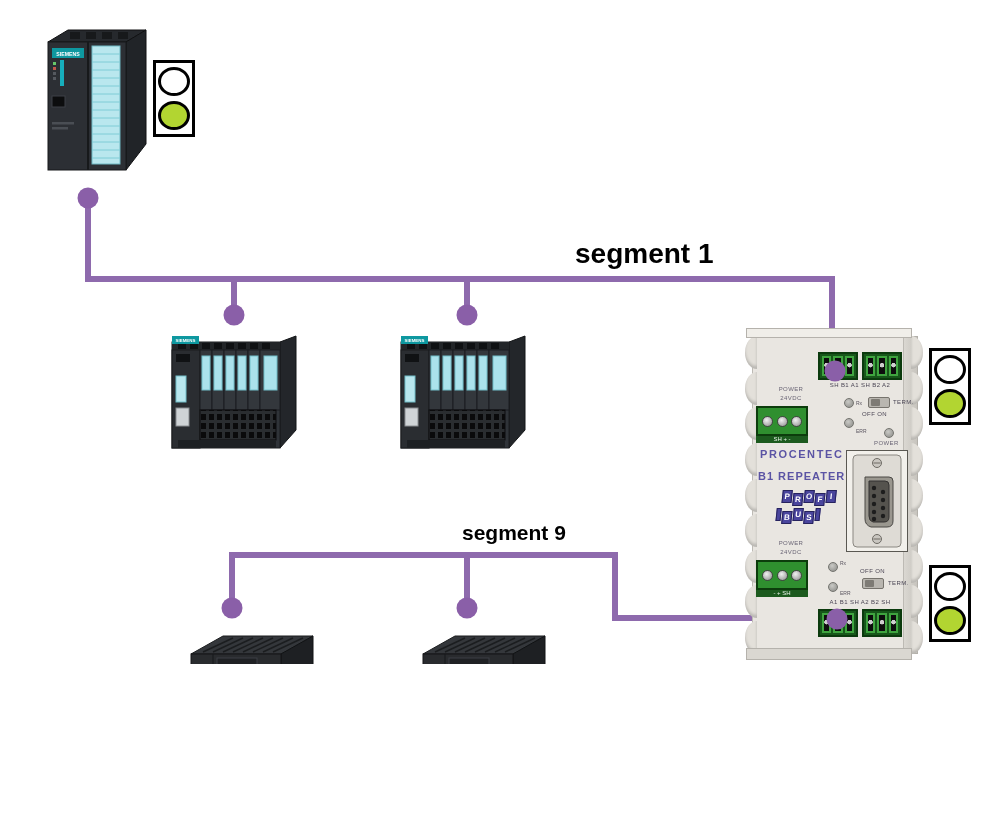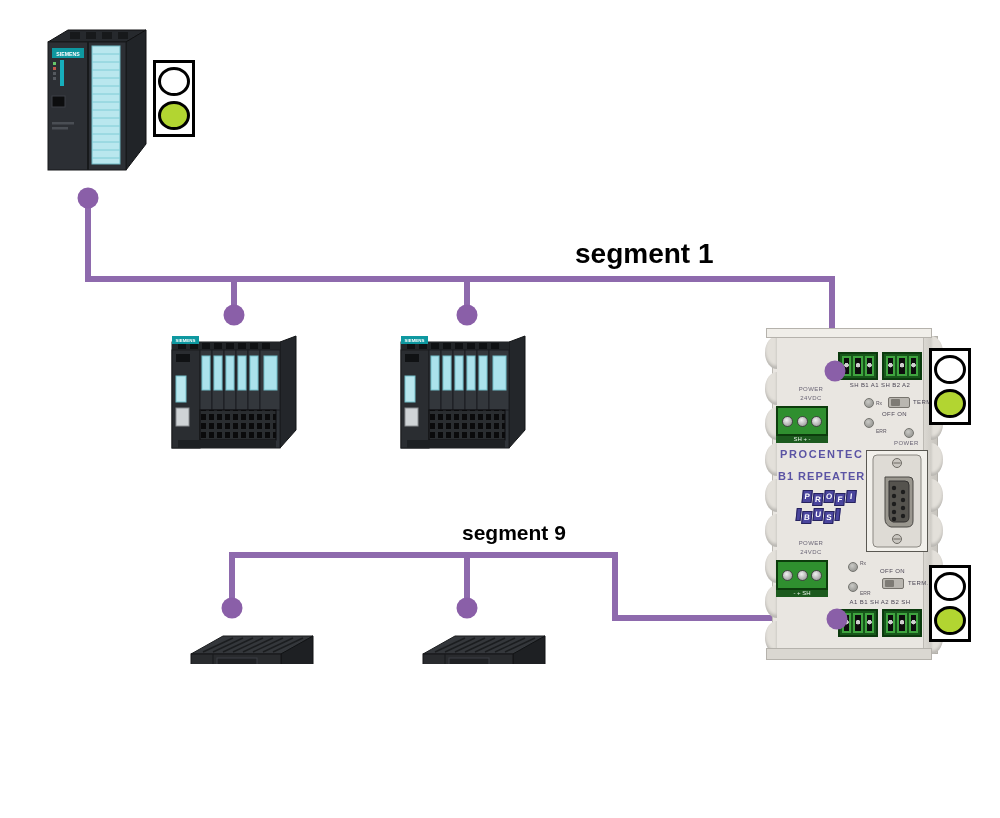--- a/index.html
+++ b/index.html
@@ -11,21 +11,21 @@
   .seg-label{position:absolute;font-weight:bold;color:#000;white-space:nowrap;}
   
   .indicator{position:absolute;width:42px;height:77px;background:#fff;border:3px solid #000;
              box-sizing:border-box;display:flex;flex-direction:column;align-items:center;
              justify-content:space-evenly;}
   .lamp{width:32px;height:29px;border:3px solid #000;border-radius:50%;background:#fff;box-sizing:border-box;}
   .lamp.on{background:#b2d531;}
   
   .device{position:absolute;}
   
-  .repeater{position:absolute;left:764px;top:328px;width:180px;height:334px;}
+  .repeater{position:absolute;left:744px;top:328px;width:180px;height:334px;}
   .rep-body{position:absolute;left:8px;top:4px;width:152px;height:326px;background:#e9e6e1;
             border:1px solid #bdbab4;box-sizing:border-box;}
   .rep-flange{position:absolute;left:158px;top:8px;width:16px;height:318px;
               background:linear-gradient(90deg,#dcd9d3,#c7c4be);border:1px solid #b3b0aa;box-sizing:border-box;}
   .scallop{position:absolute;top:8px;width:12px;height:318px;display:flex;flex-direction:column;justify-content:space-between;}
   .scallop.left{left:1px;}
   .scallop.right{left:167px;}
   .bump{width:12px;height:33px;background:#e3e0da;box-shadow:inset 0 -3px 3px rgba(0,0,0,.18);}
   .scallop.left .bump{border-radius:100% 0 0 100% / 50% 0 0 50%;}
   .scallop.right .bump{border-radius:0 100% 100% 0 / 0 50% 50% 0;}

